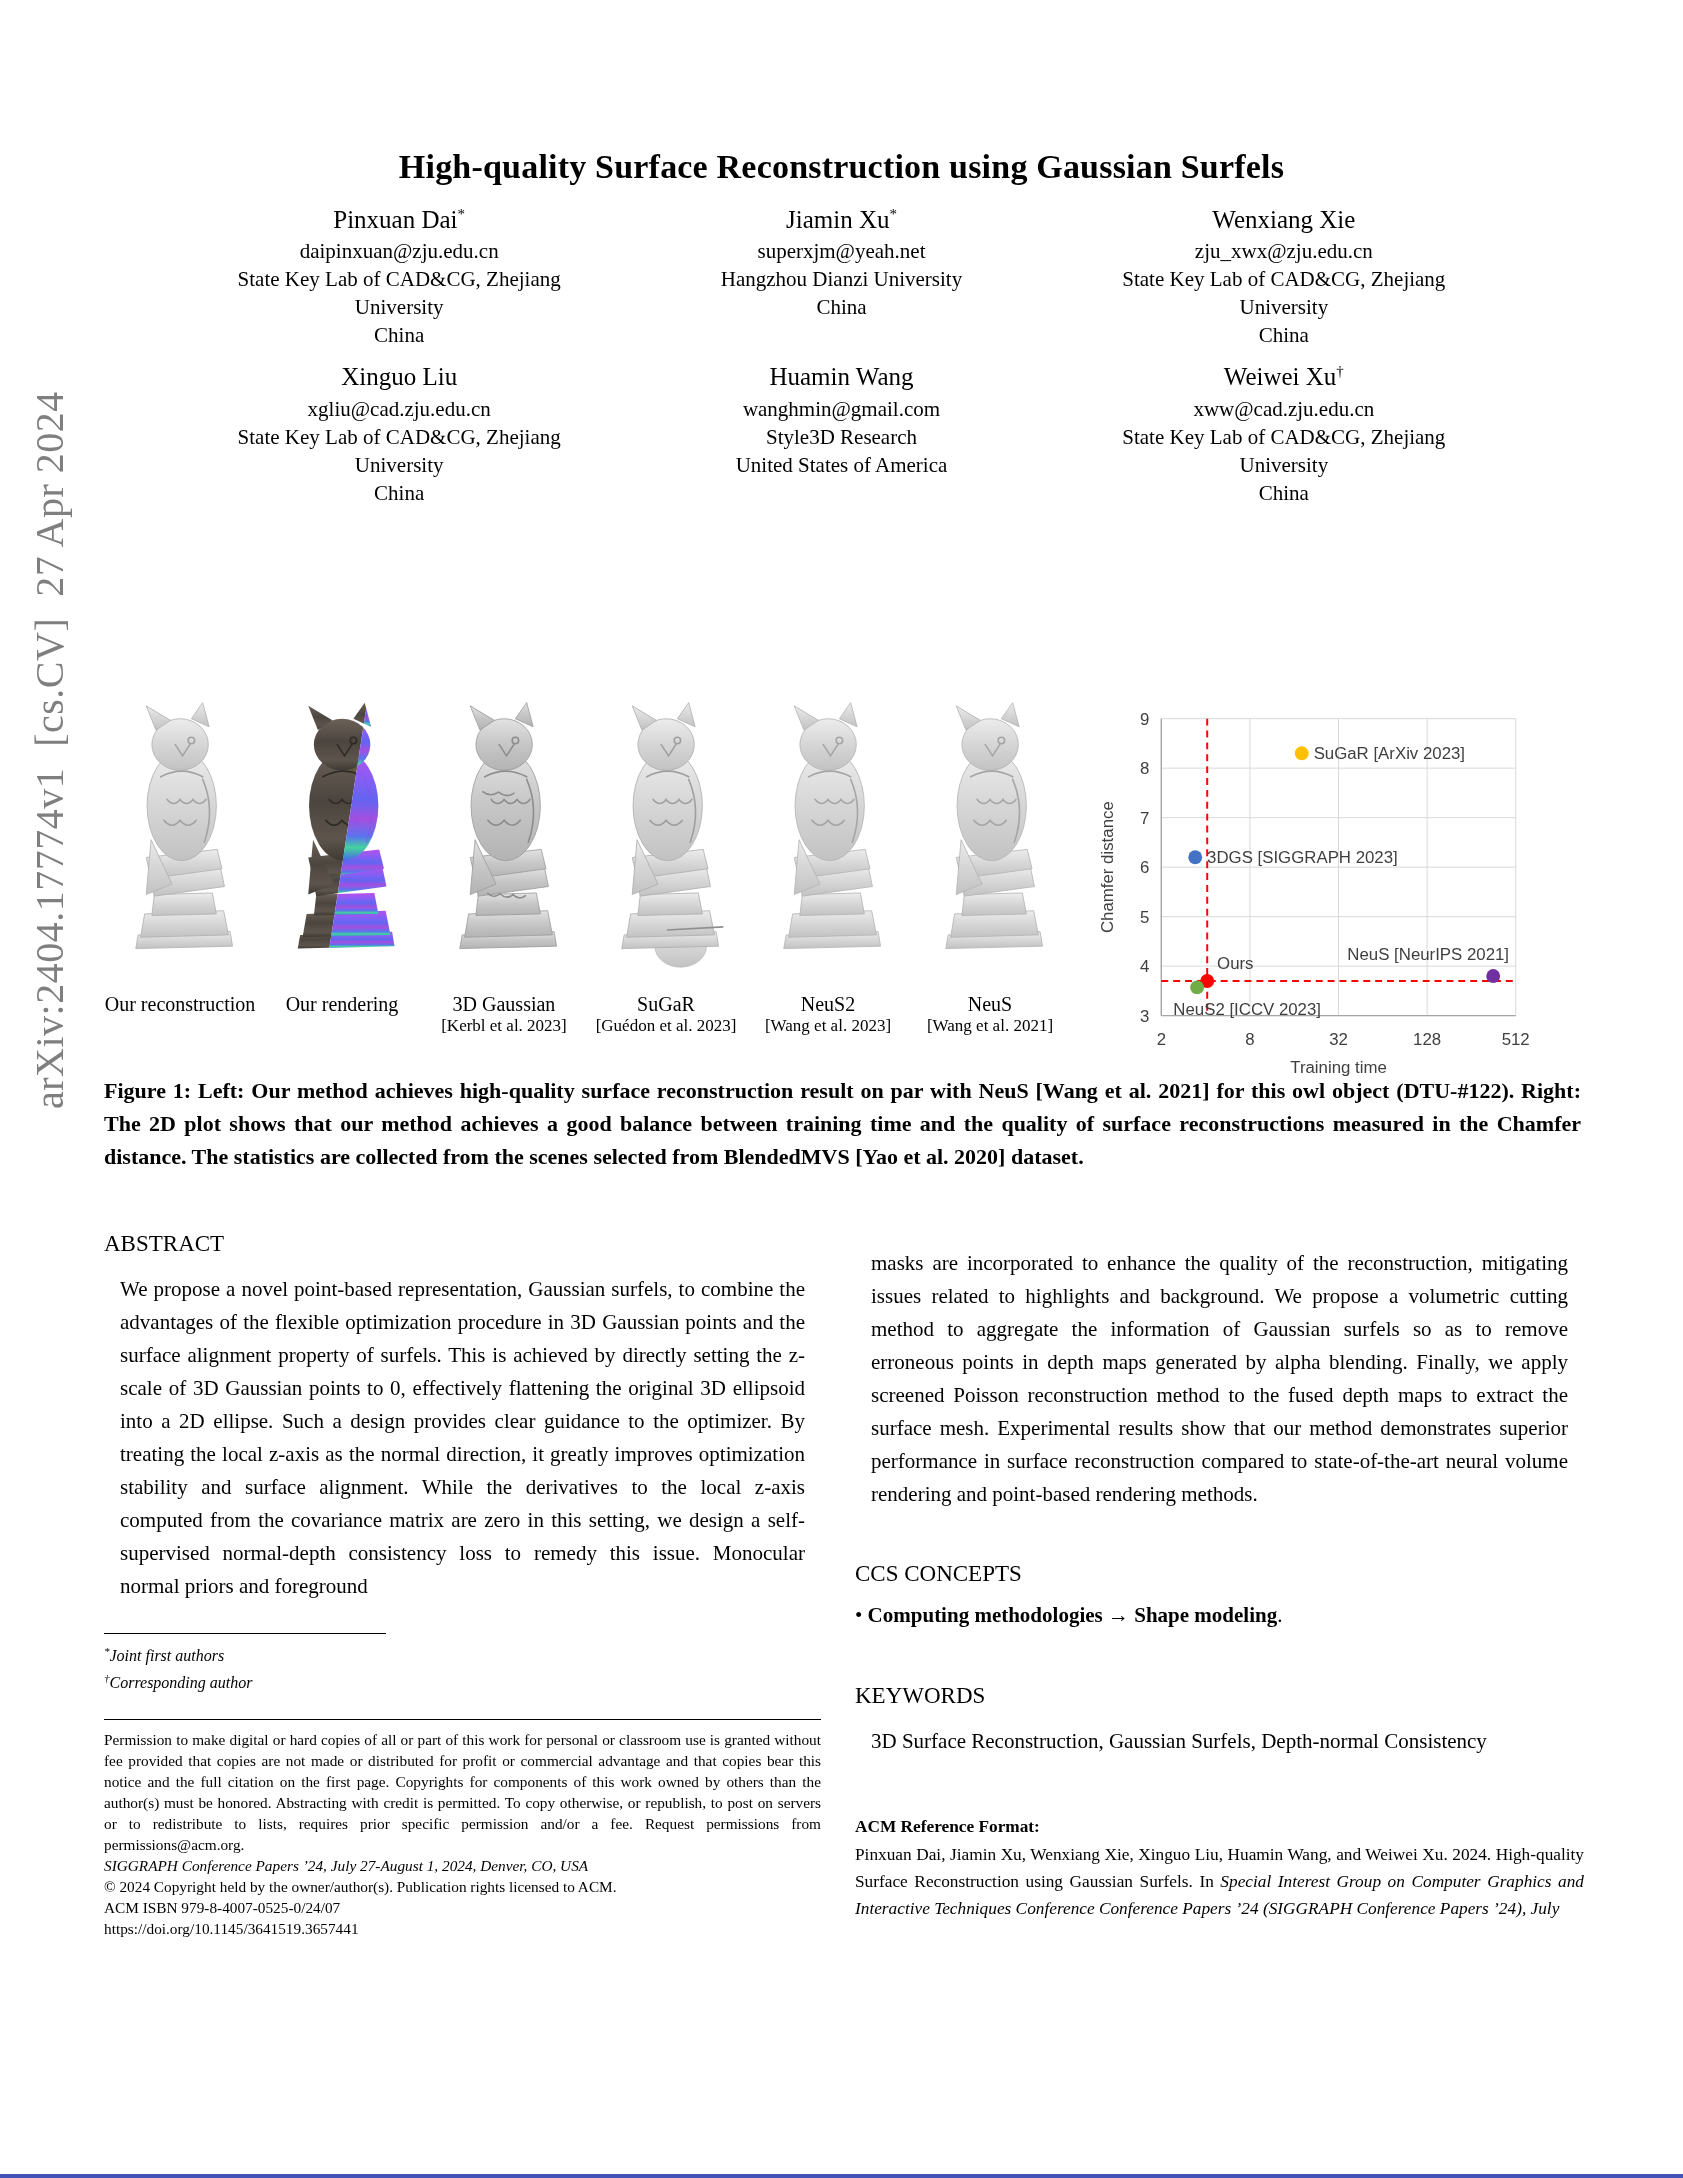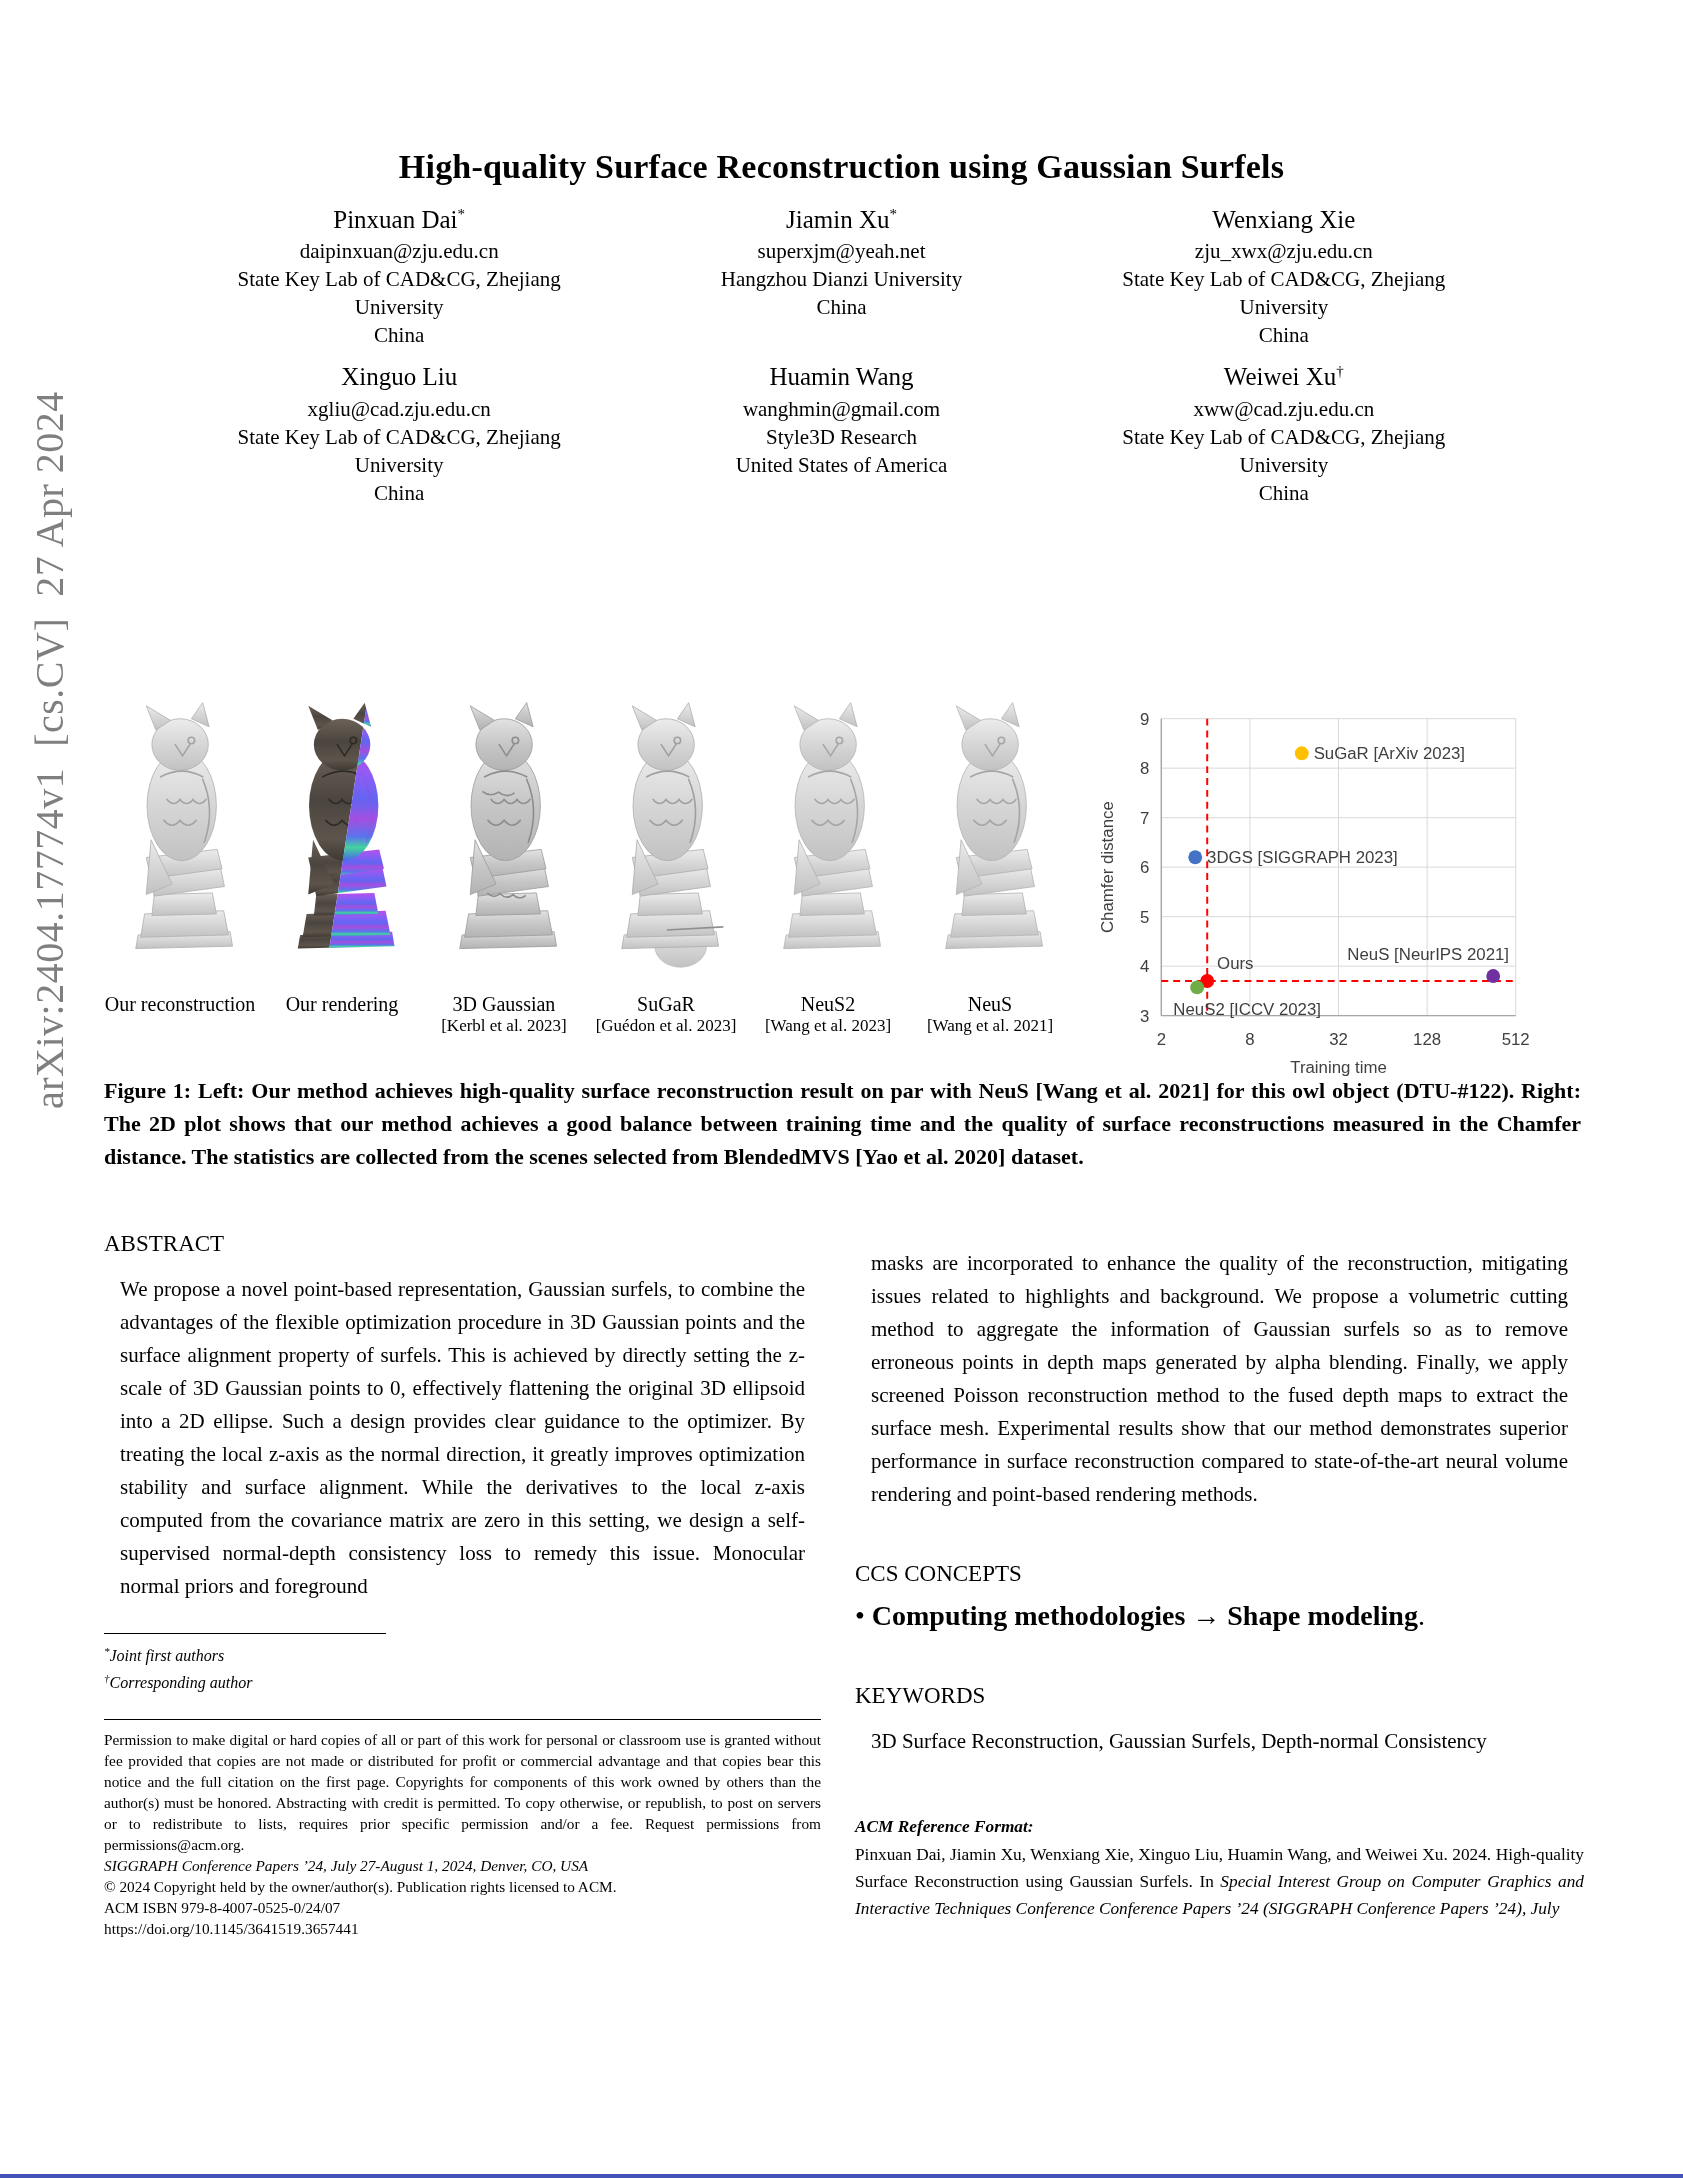--- a/index.html
+++ b/index.html
@@ -39,24 +39,24 @@
   
   .caption {
     position:absolute; top:1074px; left:104px; width:1477px;
     font-size:22px; font-weight:bold; line-height:33px; text-align:justify;
   }
   
   .col-left  { position:absolute; top:1231px; left:104px;  width:717px; }
   .col-right { position:absolute; top:1231px; left:855px; width:729px; }
   .sec-heading { font-size:23px; font-weight:normal; margin:0 0 12px 0; }
   .body-par { font-size:21px; line-height:33px; text-align:justify; margin:16px; }
-  .ccs-line { font-size:28px; line-height:33px; margin:0; }
+  .ccs-line { font-size:21px; line-height:33px; margin:0; }
   .keywords-heading { margin-top:51px; }
   .ccs-heading { margin-top:50px; }
-  .acm-heading { font-size:17.3px; font-weight:bold; margin:59px 0 4px 0;font-style:italic; }
+  .acm-heading { font-size:17.3px; font-weight:bold; margin:59px 0 4px 0; }
   .acm-ref { font-size:17.3px; line-height:27px; text-align:justify; margin:0; }
   
   .footnote-rule { width:282px; border:none; border-top:1.5px solid #000; margin:30px 0 6px 0; }
   .footnote { font-size:16px; line-height:23px; margin:0;font-style:italic; }
   .footnote sup { font-size:11px; }
   .perm-rule { width:100%; border:none; border-top:1px solid #000; margin:24px 0 0 0; }
   .perm { font-size:15.3px; line-height:21px; margin:0; }
   .perm-first { margin-top:9px; text-align:justify; }
   .perm-italic { font-style:italic; }
   .page-bottom-edge { position:absolute; left:0; bottom:0; width:100%; height:4px; background:#4453b8; }

